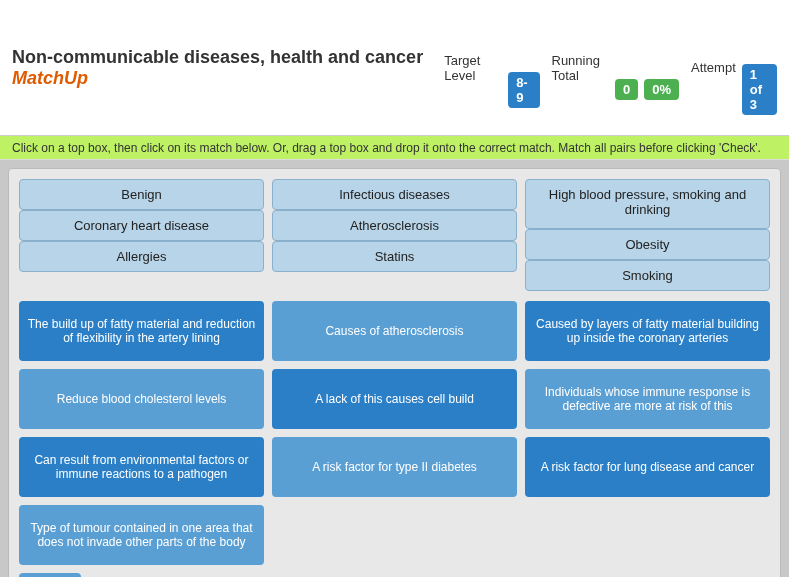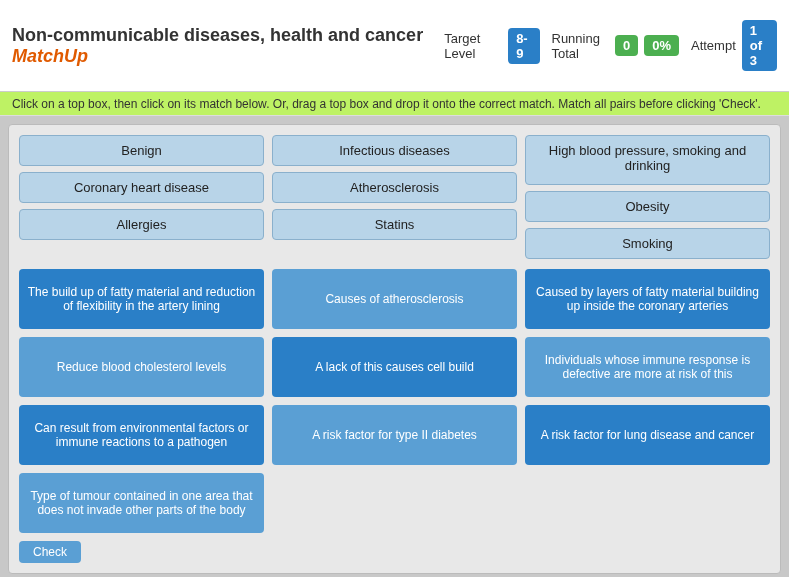--- a/index.html
+++ b/index.html
@@ -37,20 +37,21 @@
       color: #333;
       font-size: 13px;
     }
     .badge {
       background: #2a7fc7;
       color: #fff;
       padding: 3px 8px;
       border-radius: 4px;
       font-weight: bold;
       font-size: 13px;
+      margin-top: 44px;
     }
     .badge.green {
       background: #4caf50;
     }
     .badge.attempt {
       background: #2a7fc7;
     }
     .instruction {
       font-size: 12px;
       color: #333;
@@ -66,21 +67,20 @@
       padding: 10px;
     }
     .top-row {
       display: flex;
       gap: 8px;
       margin-bottom: 10px;
     }
     .top-col {
       display: flex;
       flex-direction: column;
-      gap: 6px;
       flex: 1;
     }
     .top-box {
       background: #b8d4e8;
       border: 1px solid #8ab0cc;
       border-radius: 4px;
       padding: 7px 10px;
       font-size: 13px;
       color: #222;
       text-align: center;

